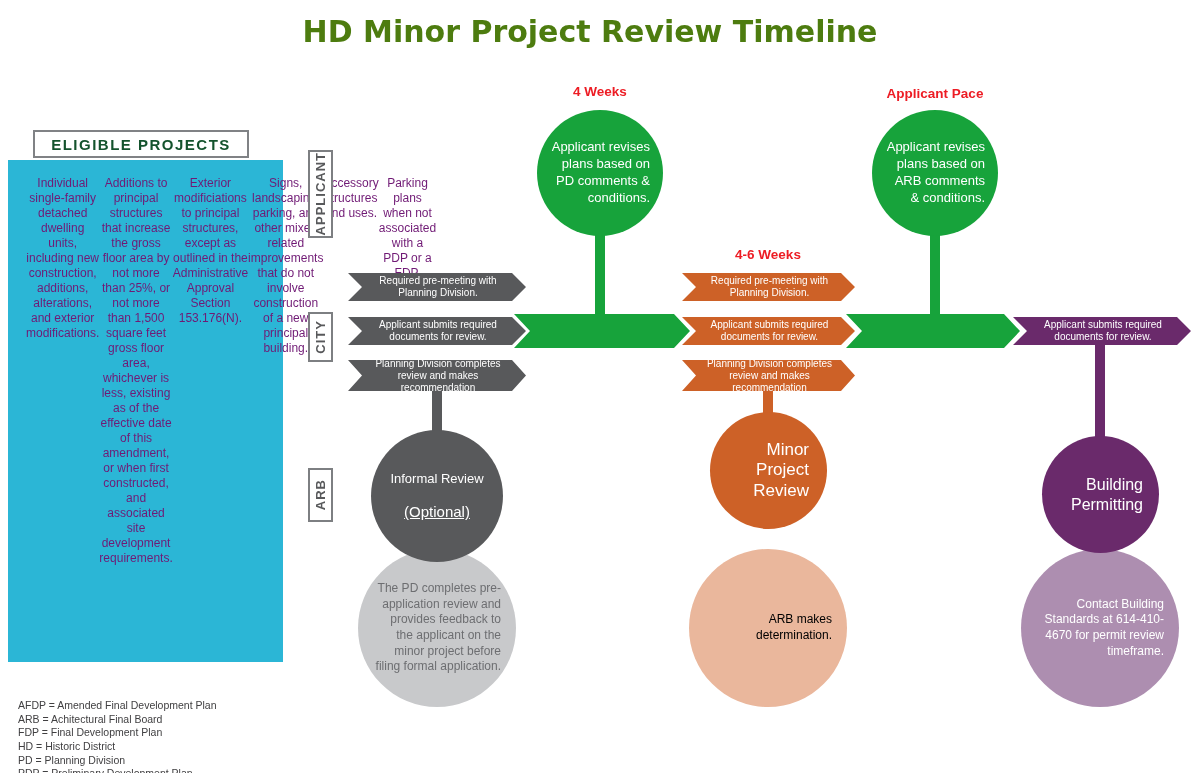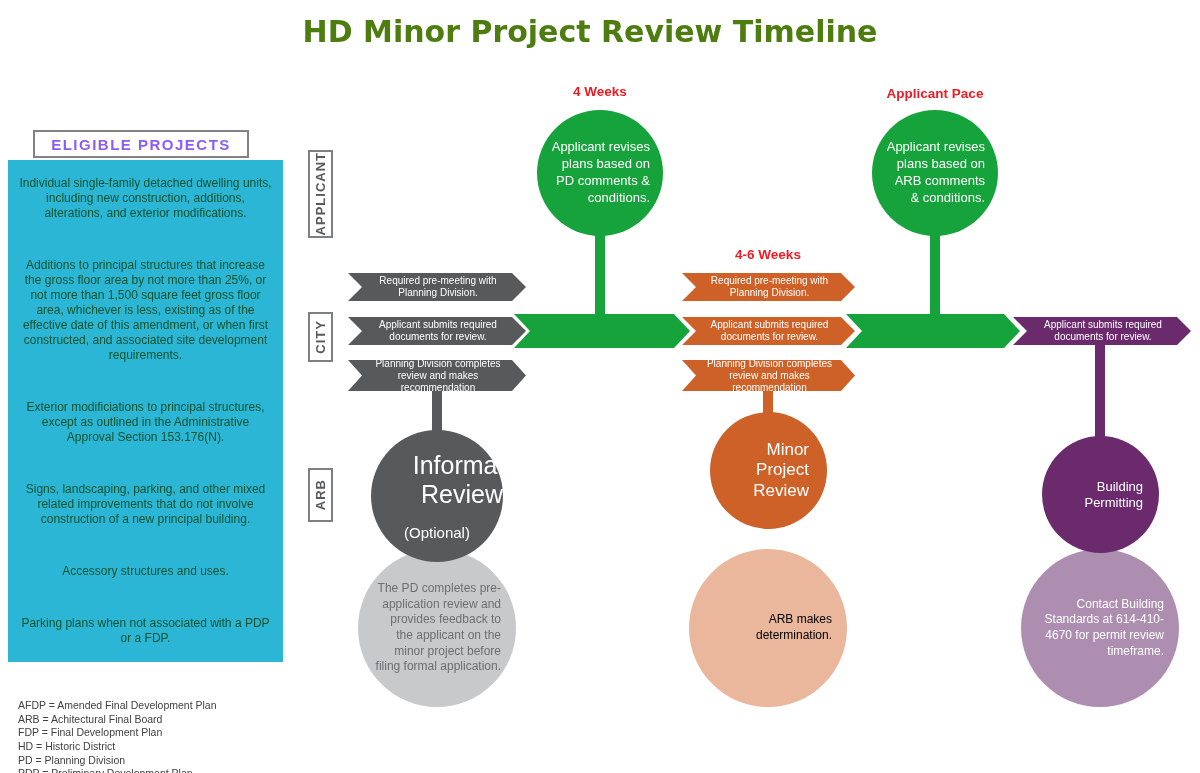--- a/index.html
+++ b/index.html
@@ -3,25 +3,25 @@
 <meta charset="utf-8">
 <style>
   html,body{margin:0;padding:0;background:#fff;}
   #canvas{position:relative;width:1200px;height:773px;background:#fff;font-family:"Liberation Sans",sans-serif;overflow:hidden;}
   .abs{position:absolute;}
 
   #title{left:0;top:14px;width:1180px;text-align:center;color:#4d7c0f;
     font-family:"DejaVu Sans","Liberation Sans",sans-serif;font-weight:bold;font-size:30px;}
 
   #elig-header{left:33px;top:130px;width:212px;height:24px;border:2px solid #808285;background:#fff;
-    color:#8b5cf6;font-weight:bold;font-size:15px;letter-spacing:1.5px;
+    color:#14532d;font-weight:bold;font-size:15px;letter-spacing:1.5px;
     display:flex;align-items:center;justify-content:center;}
-  #elig-panel{left:8px;top:160px;width:275px;height:502px;background:#2bb6d6;color:#14532d;
-    display:flex;flex-direction:column;justify-content:space-between;box-sizing:border-box;
-    padding:16px 10px;text-align:center;font-size:12px;line-height:1.25;}
+  #elig-panel{left:8px;top:160px;width:275px;height:502px;background:#2bb6d6;color:#701a75;
+    display:flex;justify-content:space-between;box-sizing:border-box;
+    padding:16px 18px;text-align:center;font-size:12px;line-height:1.25;}
   .elig-item{margin:0;}
 
   .vlabel{border:2px solid #7d7f82;background:#fff;display:flex;align-items:center;justify-content:center;
     color:#58595b;font-weight:bold;font-size:13px;letter-spacing:1px;box-sizing:border-box;}
   .vlabel span{writing-mode:vertical-rl;transform:rotate(180deg);white-space:nowrap;}
   #lbl-applicant{left:308px;top:150px;width:25px;height:88px;}
   #lbl-city{left:308px;top:312px;width:25px;height:50px;}
   #lbl-arb{left:308px;top:468px;width:25px;height:54px;}
 
   .redlabel{color:#ed1c24;font-weight:bold;font-size:13.5px;text-align:center;}
@@ -57,26 +57,26 @@
   #g-r1{left:348px;top:273px;width:178px;height:28px;}
   #g-r2{left:348px;top:317px;width:178px;height:28px;}
   #g-r3{left:348px;top:360px;width:178px;height:31px;}
   #o-r1{left:682px;top:273px;width:173px;height:28px;}
   #o-r2{left:682px;top:317px;width:173px;height:28px;}
   #o-r3{left:682px;top:360px;width:173px;height:31px;}
   #p-r2{left:1013px;top:317px;width:178px;height:28px;}
 
   .stagecircle{color:#fff;z-index:3;}
   #stage1{left:371px;top:430px;width:132px;height:132px;background:#58595b;}
-  #stage1 .stage-title{font-size:25px;line-height:1.15;}
-  #stage1 .stage-sub{font-size:15px;margin-top:16px;}
+  #stage1 .stage-title{font-size:13px;line-height:1.15;}
+  #stage1 .stage-sub{font-size:15px;margin-top:16px;text-decoration:underline;}
   #stage2{left:710px;top:412px;width:117px;height:117px;background:#cd6127;}
   #stage2 .stage-title{font-size:17px;line-height:1.2;padding:0 18px;}
   #stage3{left:1042px;top:436px;width:117px;height:117px;background:#6a2a6b;}
-  #stage3 .stage-title{font-size:13px;line-height:1.2;padding:0 16px;}
+  #stage3 .stage-title{font-size:16px;line-height:1.2;padding:0 16px;}
 
   .detailcircle{width:158px;height:158px;font-size:12px;line-height:1.3;z-index:2;padding:0 15px;}
   #detail1{left:358px;top:549px;background:#c8c9cb;color:#6d6e71;}
   #detail2{left:689px;top:549px;background:#eab79c;color:#000000;}
   #detail3{left:1021px;top:549px;background:#ad8eb0;color:#fff;}
 
   #legend{left:18px;top:699px;color:#414042;font-size:10.5px;line-height:1.3;}
 </style>
 </head>
 <body>

